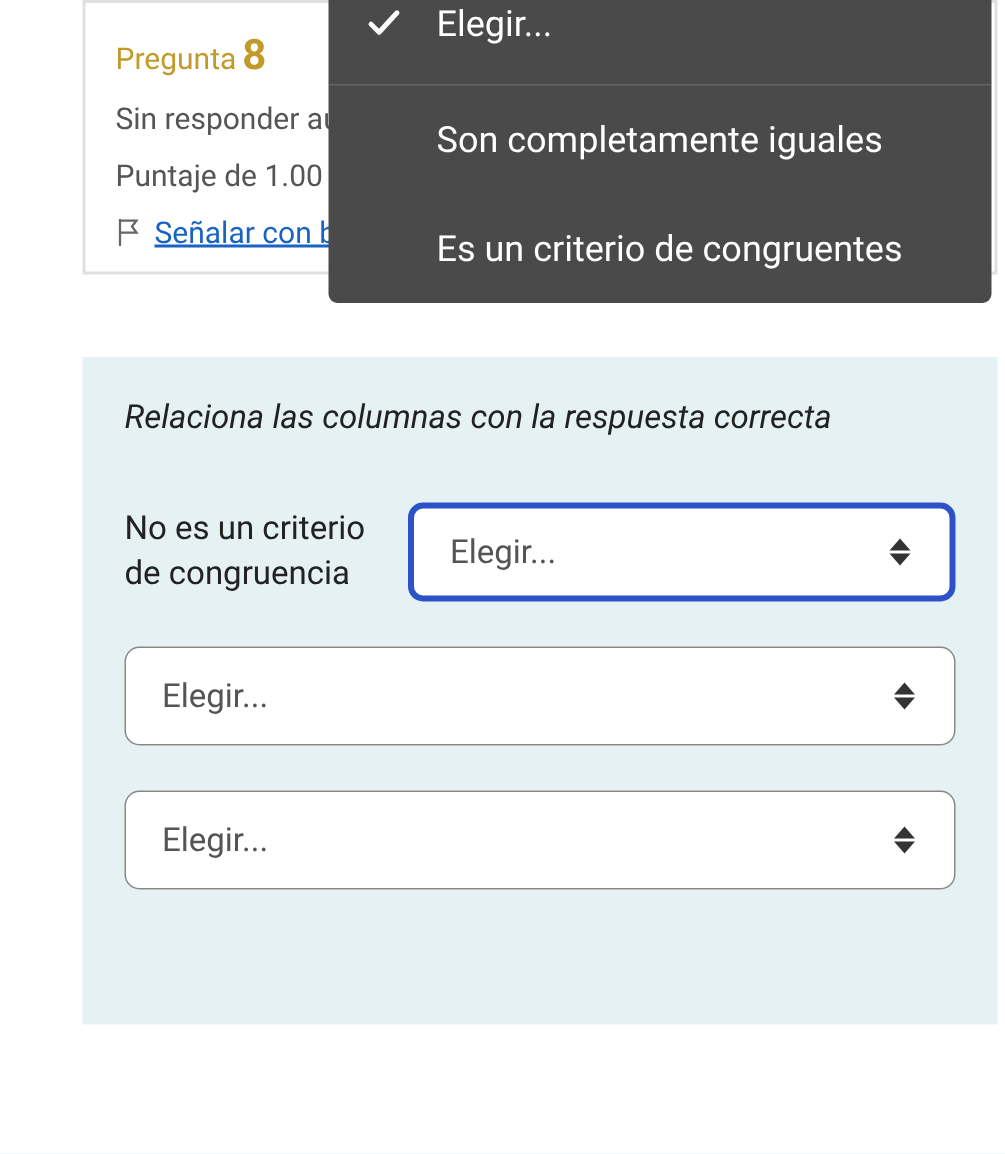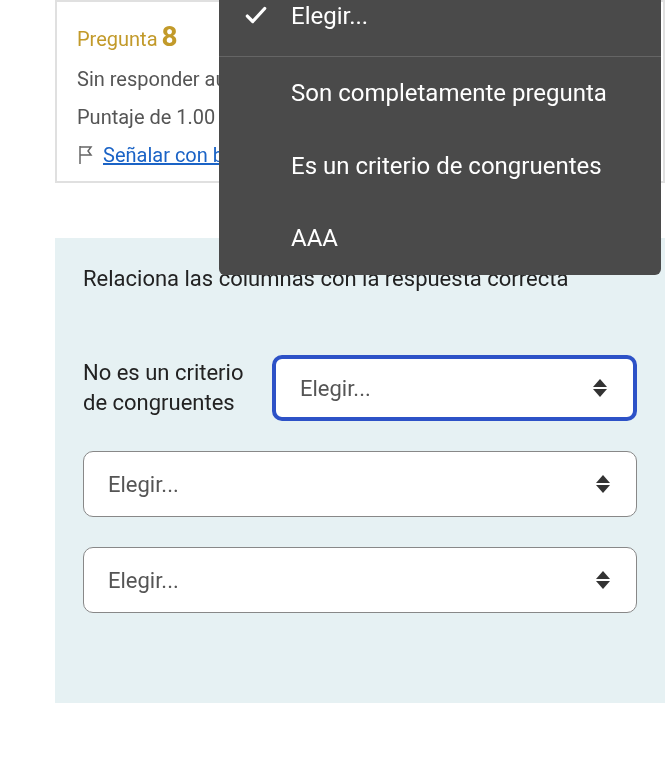--- a/index.html
+++ b/index.html
@@ -60,21 +60,22 @@
       left: 55px;
       top: 238px;
       width: 610px;
       background: #e6f1f3;
       padding: 24px 28px 60px 28px;
     }
     .instruction {
       font-size: 22px;
       color: #222;
       line-height: 1.5;
-      margin-bottom: 60px;
+      margin-bottom: 40px;
+      font-style: italic;
     }
     .match-row {
       display: flex;
       align-items: center;
       gap: 24px;
       margin-bottom: 30px;
     }
     .match-prompt {
       width: 165px;
       font-size: 22px;
@@ -171,21 +172,21 @@
       <path d="M2 2 L13 2 L10 6 L13 10 L2 10"></path>
     </svg>
     <span>Señalar con bandera la pregunta</span>
   </a>
 </div>
 
 <div class="question-body">
   <div class="instruction">Relaciona las columnas con la respuesta correcta</div>
 
   <div class="match-row">
-    <div class="match-prompt">No es un criterio de congruentes</div>
+    <div class="match-prompt">No es un criterio de congruencia</div>
     <div class="select-box focused">
       <span>Elegir...</span>
       <span class="caret">
           <span class="tri-up"></span>
           <span class="tri-down"></span>
         </span>
     </div>
   </div>
 
   <div class="match-row">
@@ -210,21 +211,18 @@
 </div>
 
 <div class="dropdown-menu">
   <div class="dropdown-item first selected">
     <svg class="check" viewBox="0 0 24 24" fill="none" stroke="currentColor" stroke-width="3" stroke-linecap="round" stroke-linejoin="round">
       <polyline points="4 13 9 18 20 6"></polyline>
     </svg>
     <span>Elegir...</span>
   </div>
   <div class="dropdown-item">
-    <span>Son completamente pregunta</span>
+    <span>Son completamente iguales</span>
   </div>
   <div class="dropdown-item no-sep">
     <span>Es un criterio de congruentes</span>
   </div>
-  <div class="dropdown-item no-sep">
-    <span>AAA</span>
-  </div>
 </div>
 
 </body></html>

